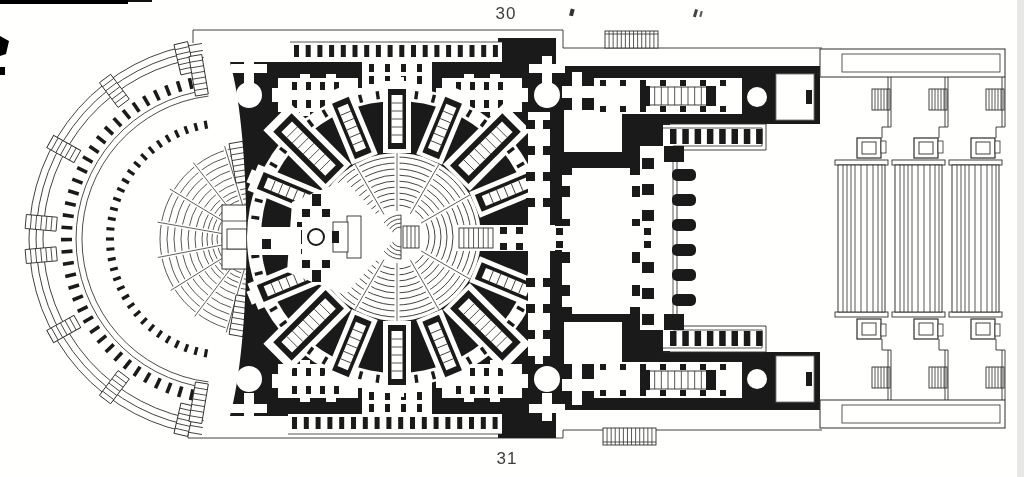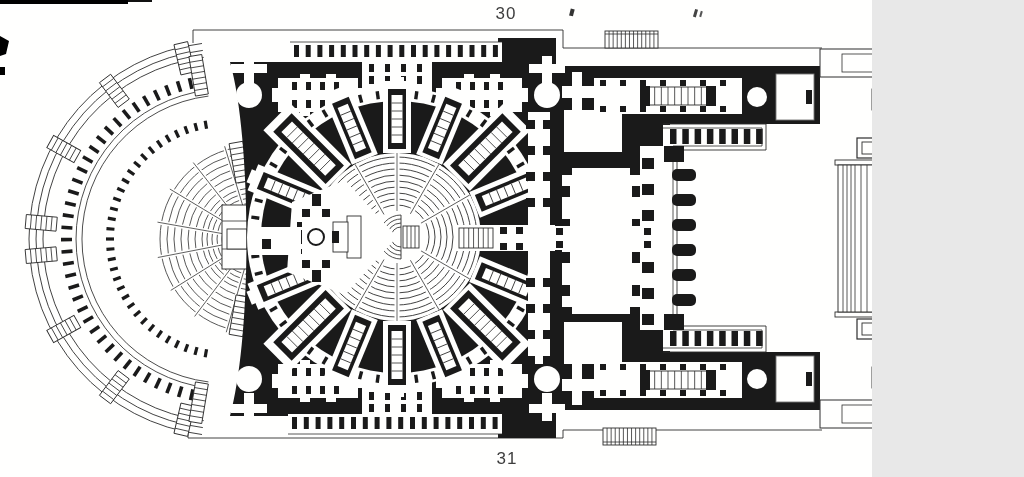--- a/index.html
+++ b/index.html
@@ -1,16 +1,16 @@
 <!DOCTYPE html>
 <html><head>
 <meta charset="utf-8">
 <style>
   html,body{margin:0;padding:0;background:#e8e8e8;}
-  .page{position:relative;width:872px;height:477px;background:#fffffe;overflow:hidden;
+  .page{position:relative;width:1017px;height:477px;background:#fffffe;overflow:hidden;
         font-family:"Liberation Sans", sans-serif;}
   svg{position:absolute;left:0;top:0;}
   .fig-label{fill:#3e3e3e;font-size:17px;letter-spacing:1px;
              font-family:"Liberation Sans", sans-serif;}
 </style>
 </head>
 <body>
 
 <div class="page">
   <svg id="plan" width="1024" height="477" viewBox="0 0 1024 477">

